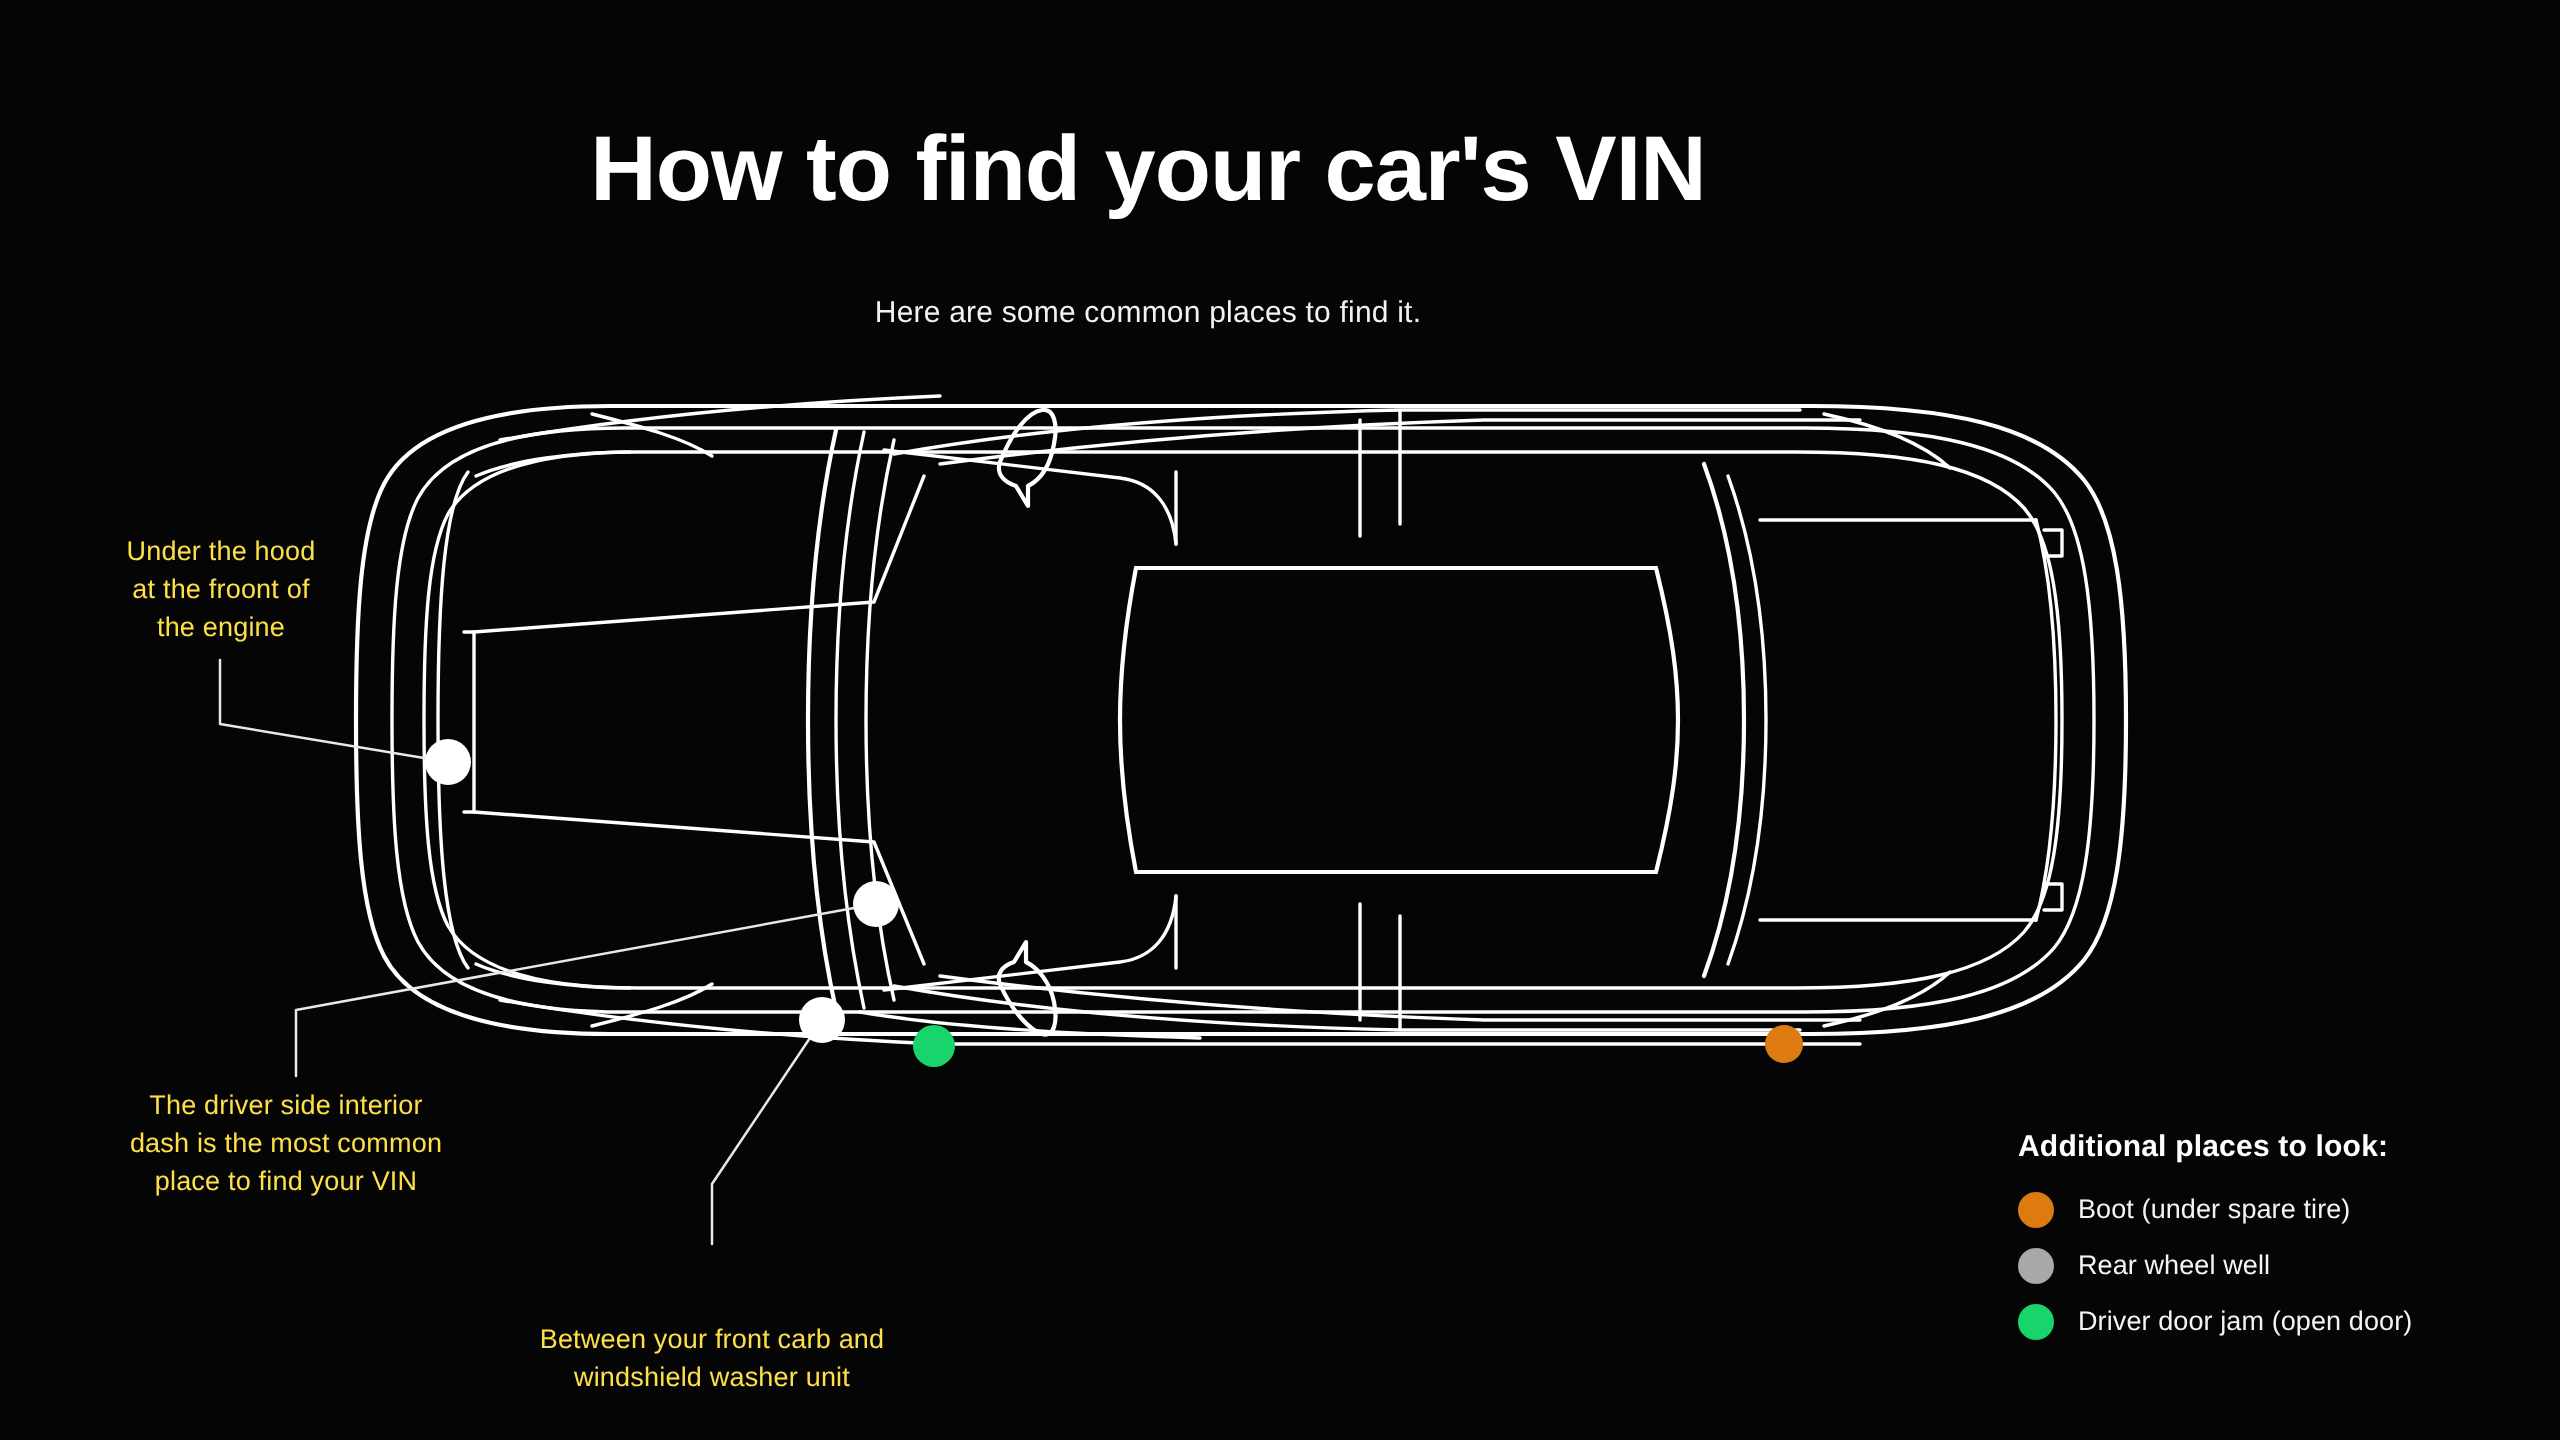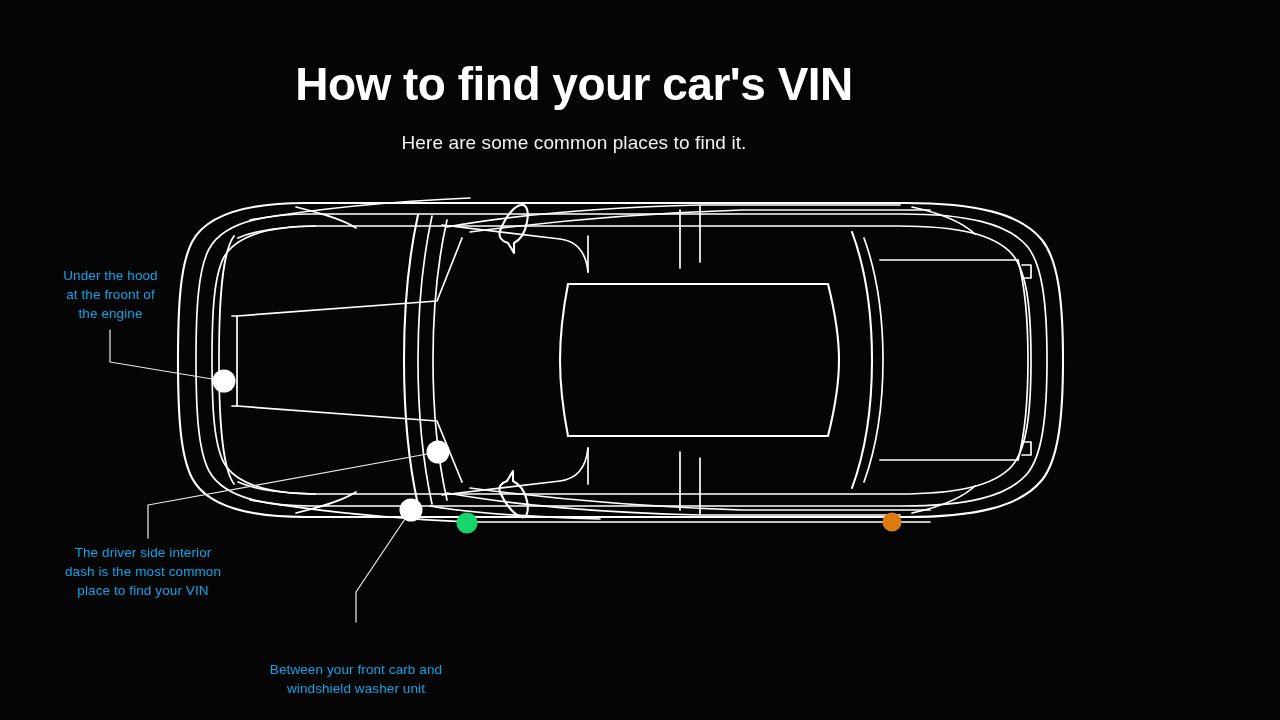--- a/index.html
+++ b/index.html
@@ -35,23 +35,23 @@
   #page-title {
     margin: 0;
     padding-top: 60px;
     font-size: 46px;
     font-weight: 700;
     letter-spacing: -0.5px;
     line-height: 1.08;
     color: #ffffff;
   }
   #page-subtitle {
-    margin: 0;
+    margin: 16px;
     padding-top: 22px;
-    font-size: 19px;
+    font-size: 15px;
     font-weight: 400;
     color: #f2f2f2;
     letter-spacing: 0.1px;
   }
 
   
   #diagram-wrap {
     position: absolute;
     top: 0;
     left: 0;
@@ -83,21 +83,21 @@
     stroke-width: 1.25;
     stroke-linecap: round;
     stroke-linejoin: round;
   }
 
   
   .callout {
     position: absolute;
     font-size: 13.5px;
     line-height: 1.42;
-    color: #0ea5e9;
+    color: #fde047;
     text-align: center;
     letter-spacing: 0.1px;
     white-space: pre-line;
   }
   #callout-hood   { left: 28px;  top: 266px; width: 165px; }
   #callout-dash   { left: 52px;  top: 543px; width: 182px; }
   #callout-carb   { left: 245px; top: 660px; width: 222px; }
 
   
   #legend {
@@ -295,14 +295,32 @@
 at the froont of
 the engine</div>
 
   <div class="callout" id="callout-dash">The driver side interior
 dash is the most common
 place to find your VIN</div>
 
   <div class="callout" id="callout-carb">Between your front carb and
 windshield washer unit</div>
 
+  <div id="legend">
+    <div id="legend-title">Additional places to look:</div>
+
+    <div class="legend-row">
+      <span class="legend-dot" style="background:#dd7a10"></span>
+      <span class="legend-label">Boot (under spare tire)</span>
+    </div>
+
+    <div class="legend-row">
+      <span class="legend-dot" style="background:#a8a8a8"></span>
+      <span class="legend-label">Rear wheel well</span>
+    </div>
+
+    <div class="legend-row">
+      <span class="legend-dot" style="background:#17d46b"></span>
+      <span class="legend-label">Driver door jam (open door)</span>
+    </div>
+  </div>
 
 </div>
 
 </body></html>

